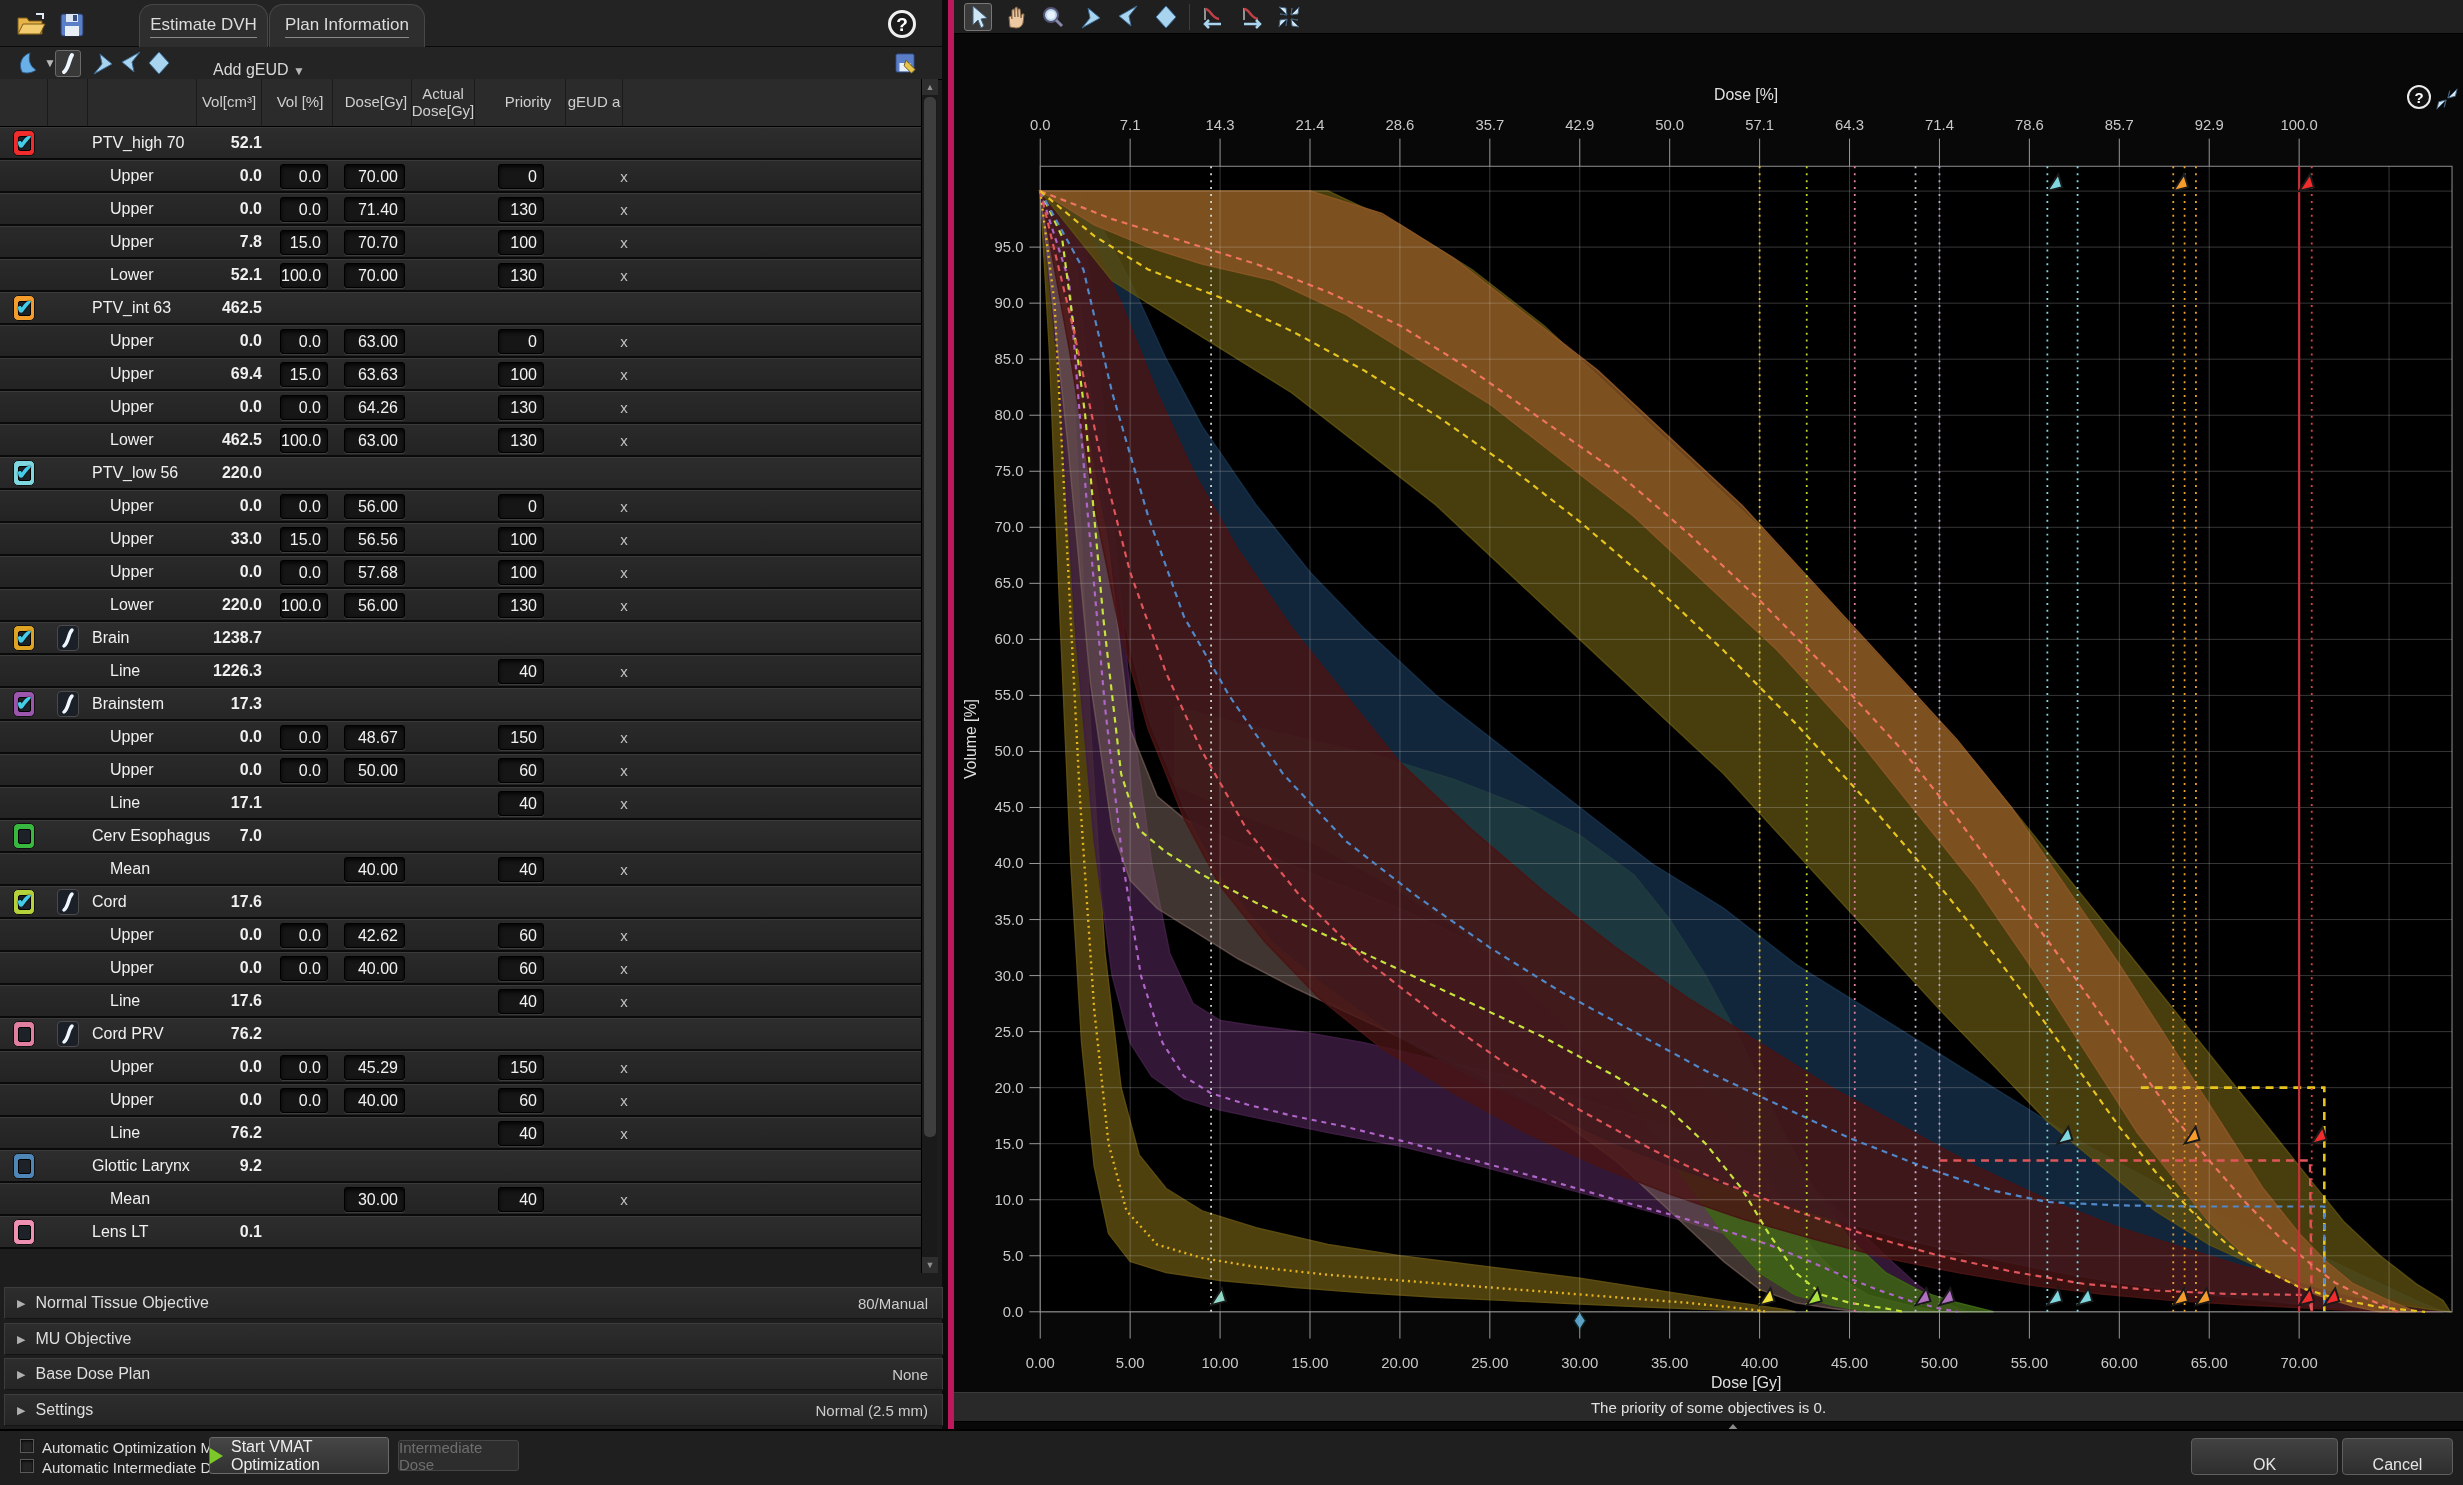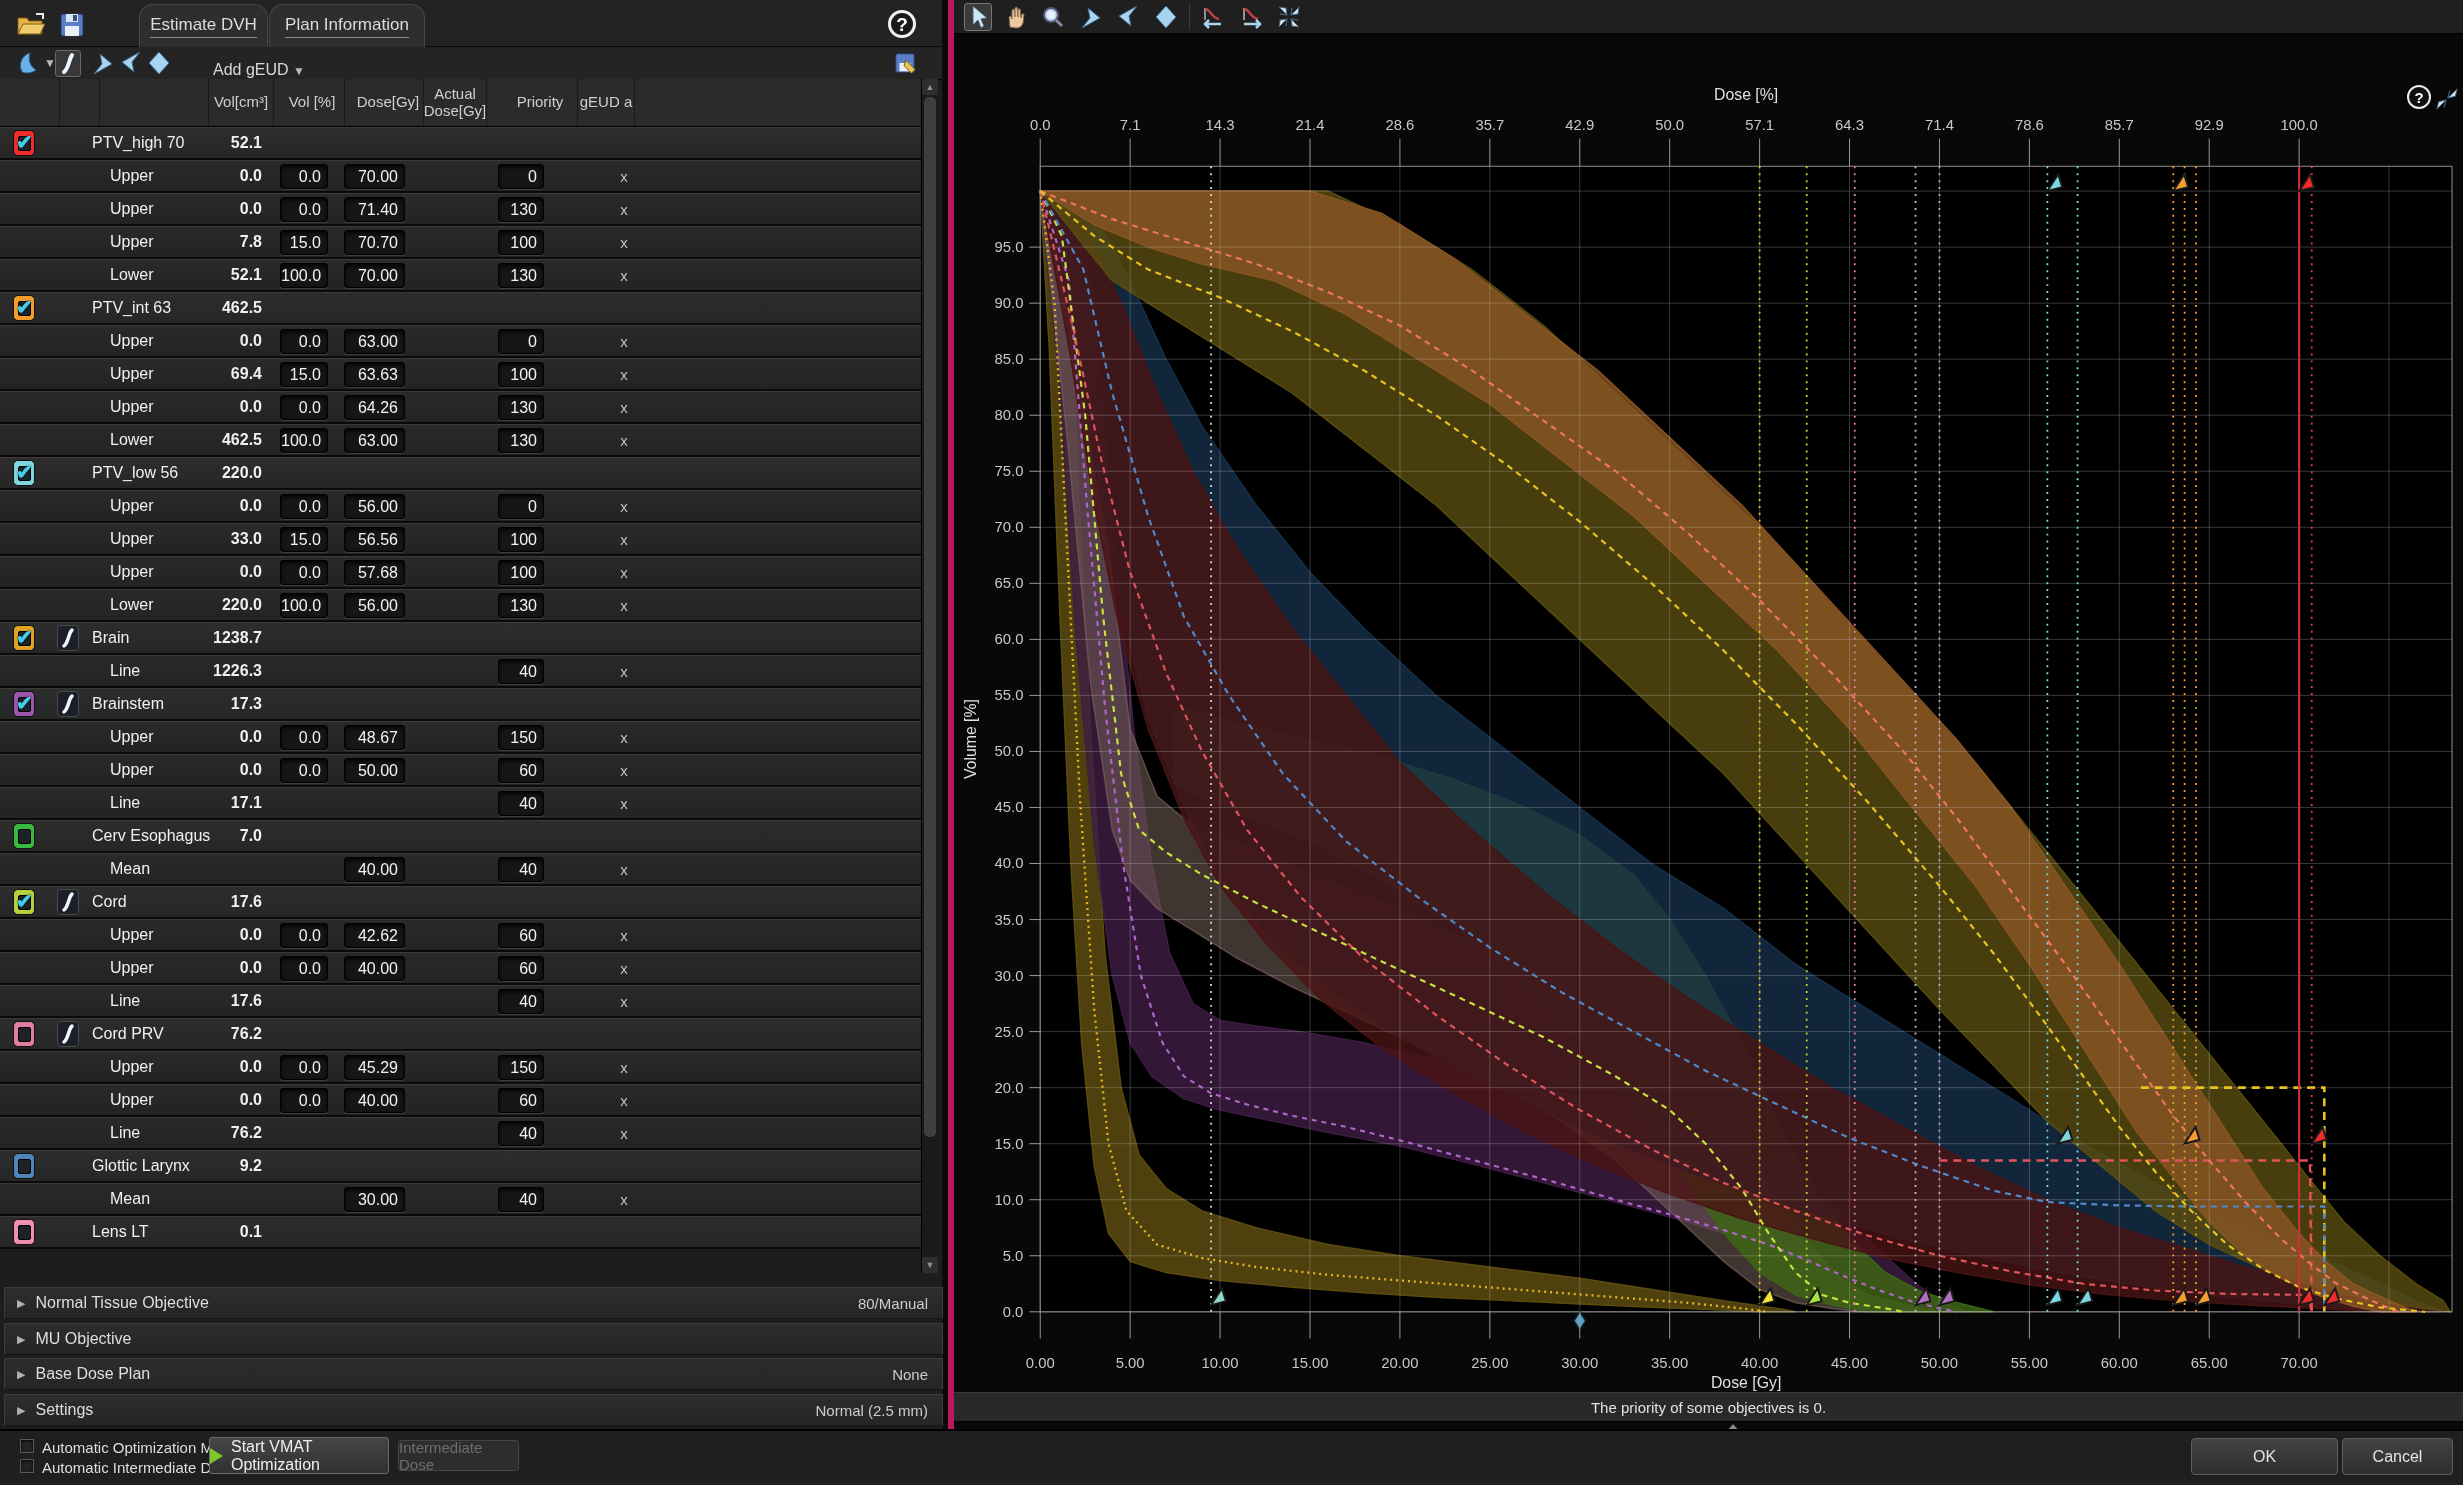--- a/index.html
+++ b/index.html
@@ -17,21 +17,21 @@
   #help-left { position:absolute; right:26px; top:10px; width:28px; height:28px; border:3px solid #f0f0f0; border-radius:50%;
     background:#1a1a1a; color:#fff; font-weight:bold; font-size:19px; text-align:center; line-height:24px; }
   #toolbar2 { position:relative; height:33px; background:#242424; border-bottom:1px solid #000; }
   .tb-item { position:absolute; top:3px; }
   .pressed-box { border:1px solid #6a6a6a; border-radius:3px; background:#383838; }
   #add-geud { position:absolute; left:213px; top:14px; font-size:16px; color:#d8d8d8; }
   .caret { color:#b8b8b8; font-size:12px; }
 
   
   #tbl-header { position:absolute; left:0; top:79px; width:921px; height:48px; background:#2b2b2b; border-bottom:1px solid #000;
-    display:flex; align-items:center; font-size:15px; color:#cfcfcf; text-align:center;padding-left:12px; }
+    display:flex; align-items:center; font-size:15px; color:#cfcfcf; text-align:center; }
   .hc { height:100%; display:flex; align-items:center; justify-content:center; border-right:1px solid #1a1a1a; line-height:1.1; }
   #tbl-body { position:absolute; left:0; top:127px; width:921px; height:1146px; overflow:hidden; }
   .row { position:relative; width:100%; height:33px; display:flex; align-items:center;
     background:linear-gradient(#2a2a2a,#232323); border-top:1px solid #3a3a3a; border-bottom:2px solid #0a0a0a; font-size:16px; }
   .row.struct { background:linear-gradient(#2d2d2d,#262626); }
   .c-cb { width:48px; display:flex; justify-content:center; }
   .c-ic { width:40px; display:flex; justify-content:center; }
   .c-name { width:109px; padding-left:4px; color:#f0f0f0; white-space:nowrap; }
   .row:not(.struct) .c-name { padding-left:22px; }
   .c-vol { width:65px; text-align:right; color:#f0f0f0;font-weight:bold; }
@@ -62,21 +62,21 @@
   
   #footer { position:absolute; left:0; top:1429px; width:2463px; height:56px; background:#1f1f1f; border-top:2px solid #000; }
   .fchk { position:absolute; left:20px; width:14px; height:14px; background:#242424; border:1px solid #5a5a5a; box-shadow:inset 0 1px 3px #000; }
   .flabel { position:absolute; left:42px; font-size:15px; color:#dedede; white-space:nowrap; }
   #start-btn { position:absolute; left:209px; top:6px; width:180px; height:37px; background:linear-gradient(#464646,#313131);
     border:1px solid #6a6a6a; border-radius:3px; display:flex; align-items:center; justify-content:center; gap:8px; font-size:16px; color:#efefef; }
   .play { width:0; height:0; border-left:13px solid #7cc82a; border-top:8px solid transparent; border-bottom:8px solid transparent; }
   #mid-btn { position:absolute; left:398px; top:9px; width:121px; height:31px; background:#2d2d2d; border:1px solid #454545;
     border-radius:3px; font-size:15px; color:#6e6e6e; display:flex; align-items:center; justify-content:center; }
   .okbtn { position:absolute; top:7px; height:37px; background:linear-gradient(#424242,#2e2e2e); border:1px solid #5f5f5f;
-    border-radius:4px; font-size:16px; color:#e4e4e4; display:flex; align-items:center; justify-content:center; }
+    border-radius:4px; font-size:16px; color:#e4e4e4; display:flex; align-items:flex-end; justify-content:center; }
 
   
   #chart-panel { position:absolute; left:954px; top:0; width:1509px; height:1429px; background:#080808; }
   #chart-toolbar { position:absolute; left:0; top:0; width:100%; height:34px; background:#1f1f1f; border-bottom:1px solid #000; }
   .cicon { position:absolute; top:3px; width:28px; height:28px; display:flex; align-items:center; justify-content:center; }
   .cicon.sel { border:1px solid #777; border-radius:3px; background:#3a3a3a; }
   #ct-sep { position:absolute; left:235px; top:4px; width:1px; height:26px; background:#3c3c3c; }
   #dvh-svg { position:absolute; left:0; top:0; }
   #chart-help { position:absolute; left:1453px; top:85px; width:24px; height:24px; border:2.5px solid #ececec; border-radius:50%;
     background:#111; color:#fff; font-weight:bold; font-size:15px; text-align:center; line-height:21px; }

